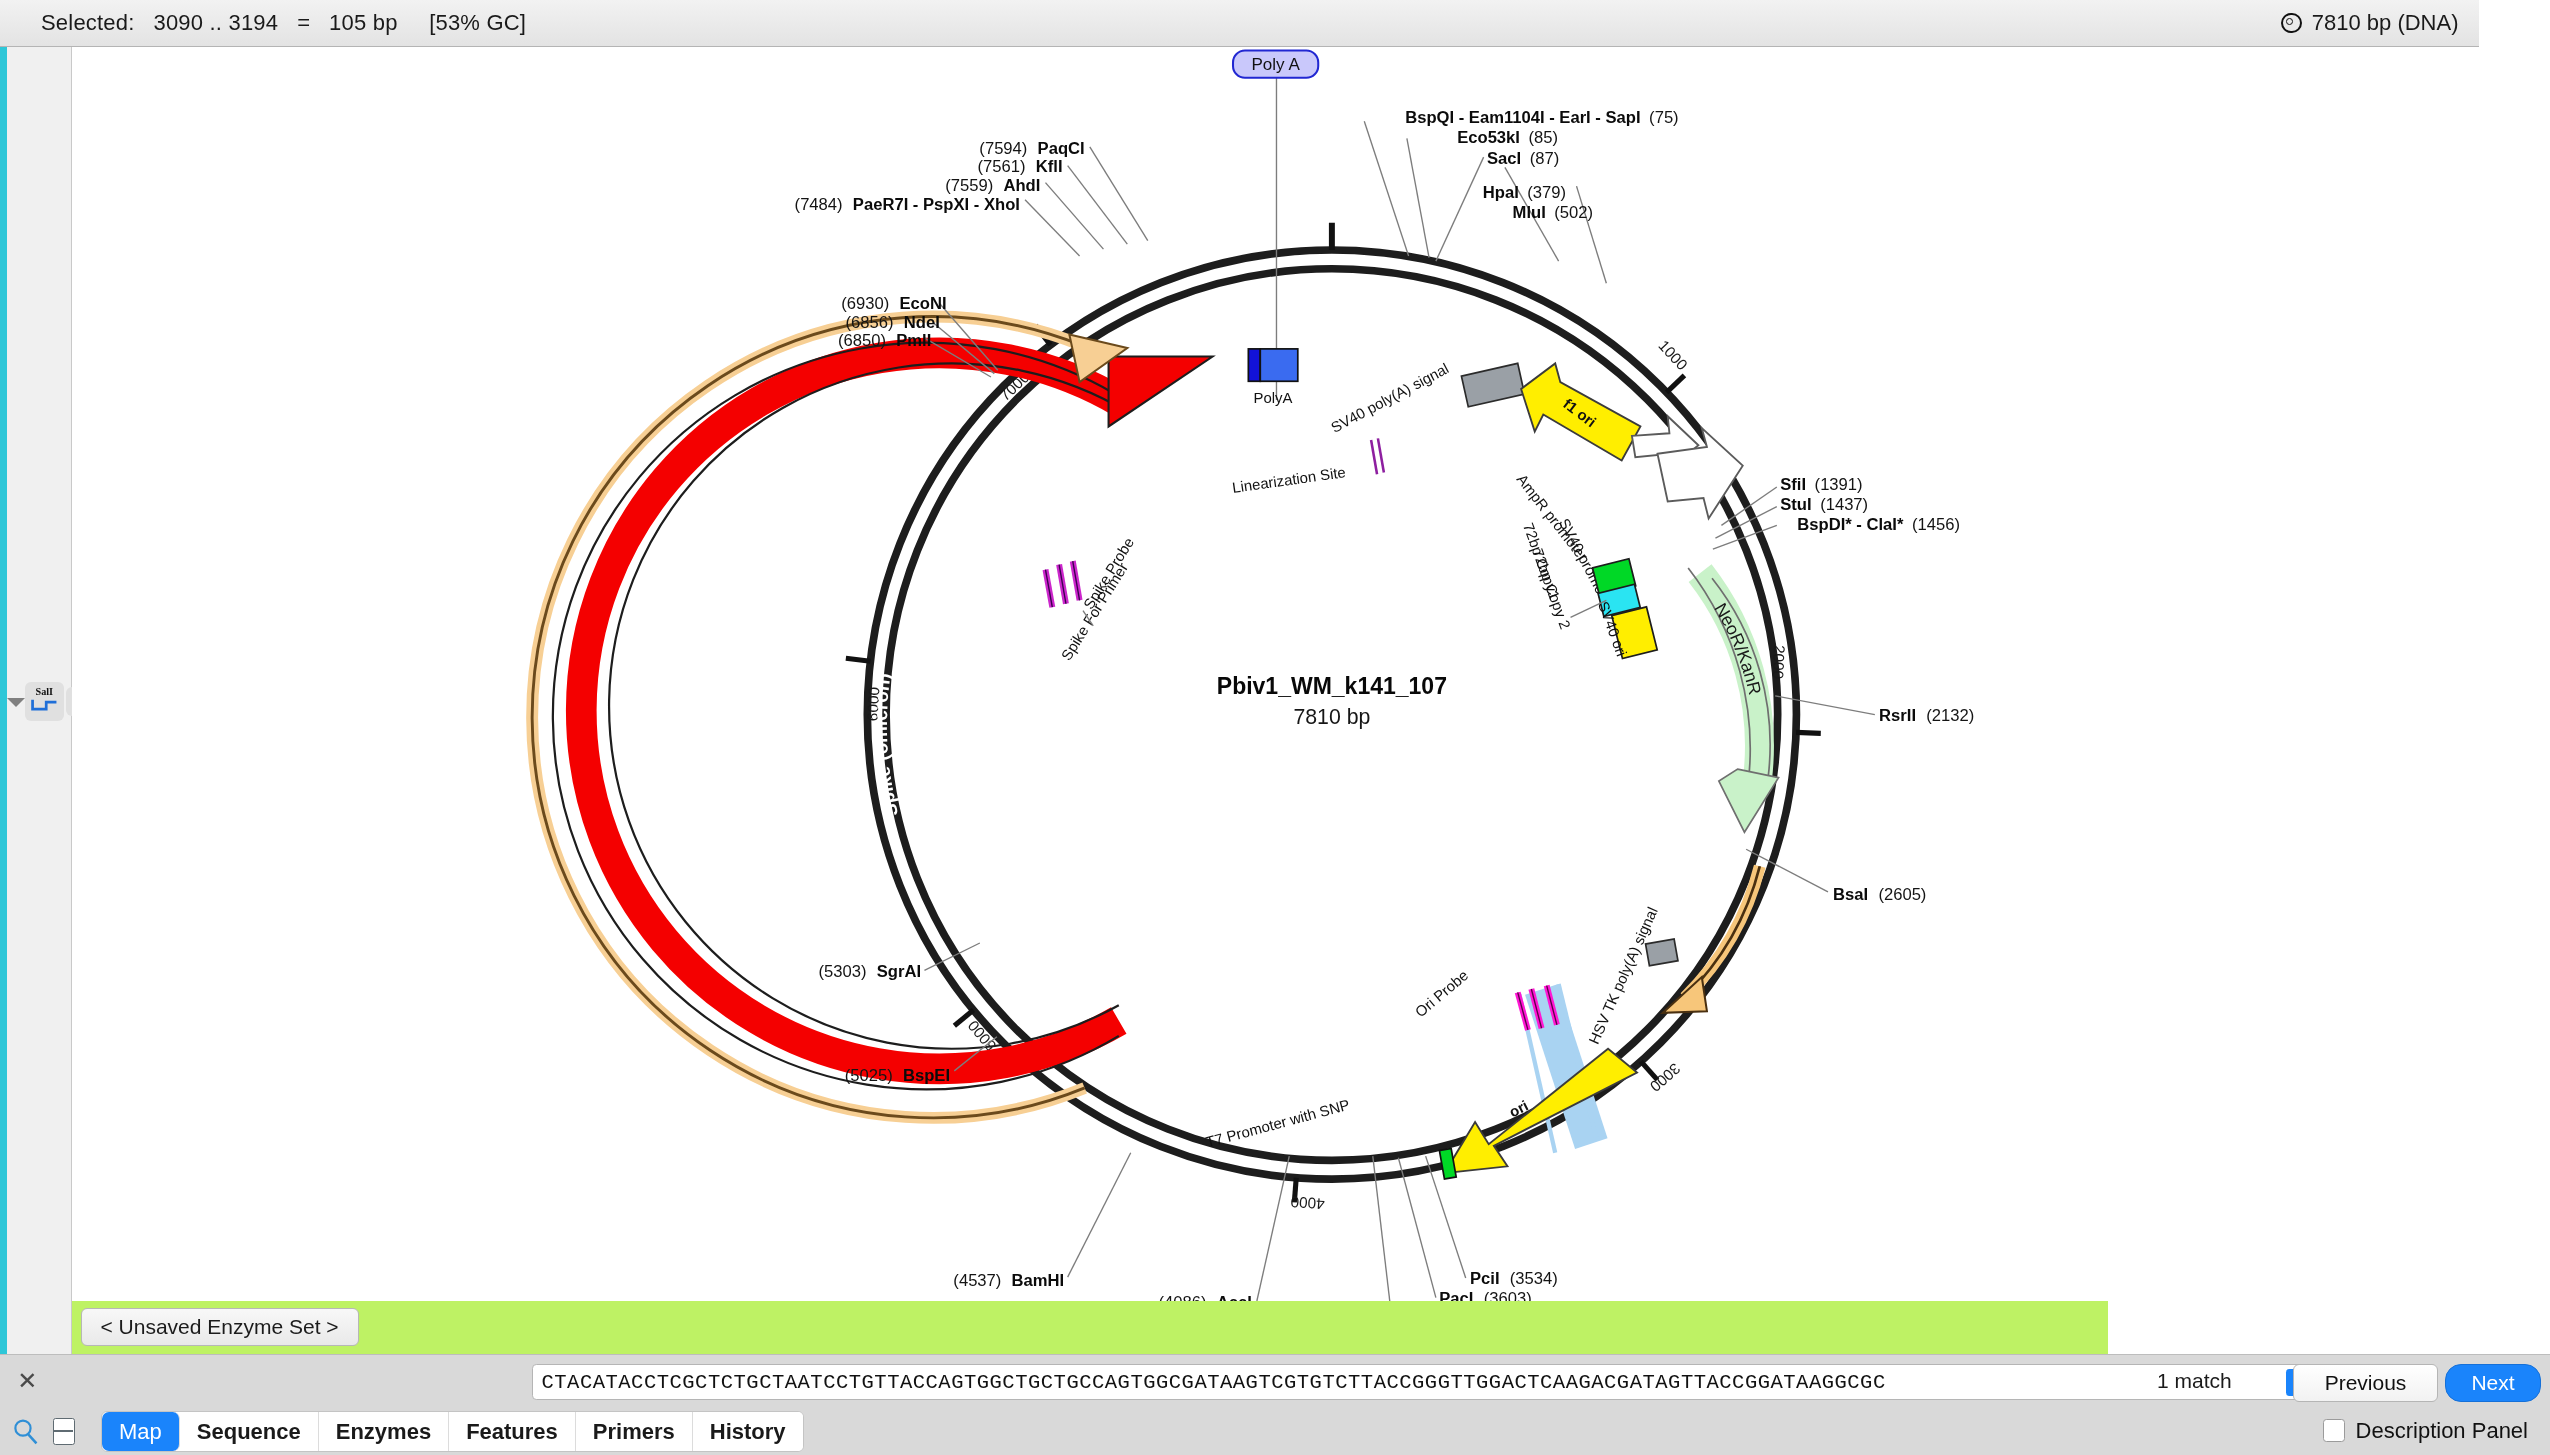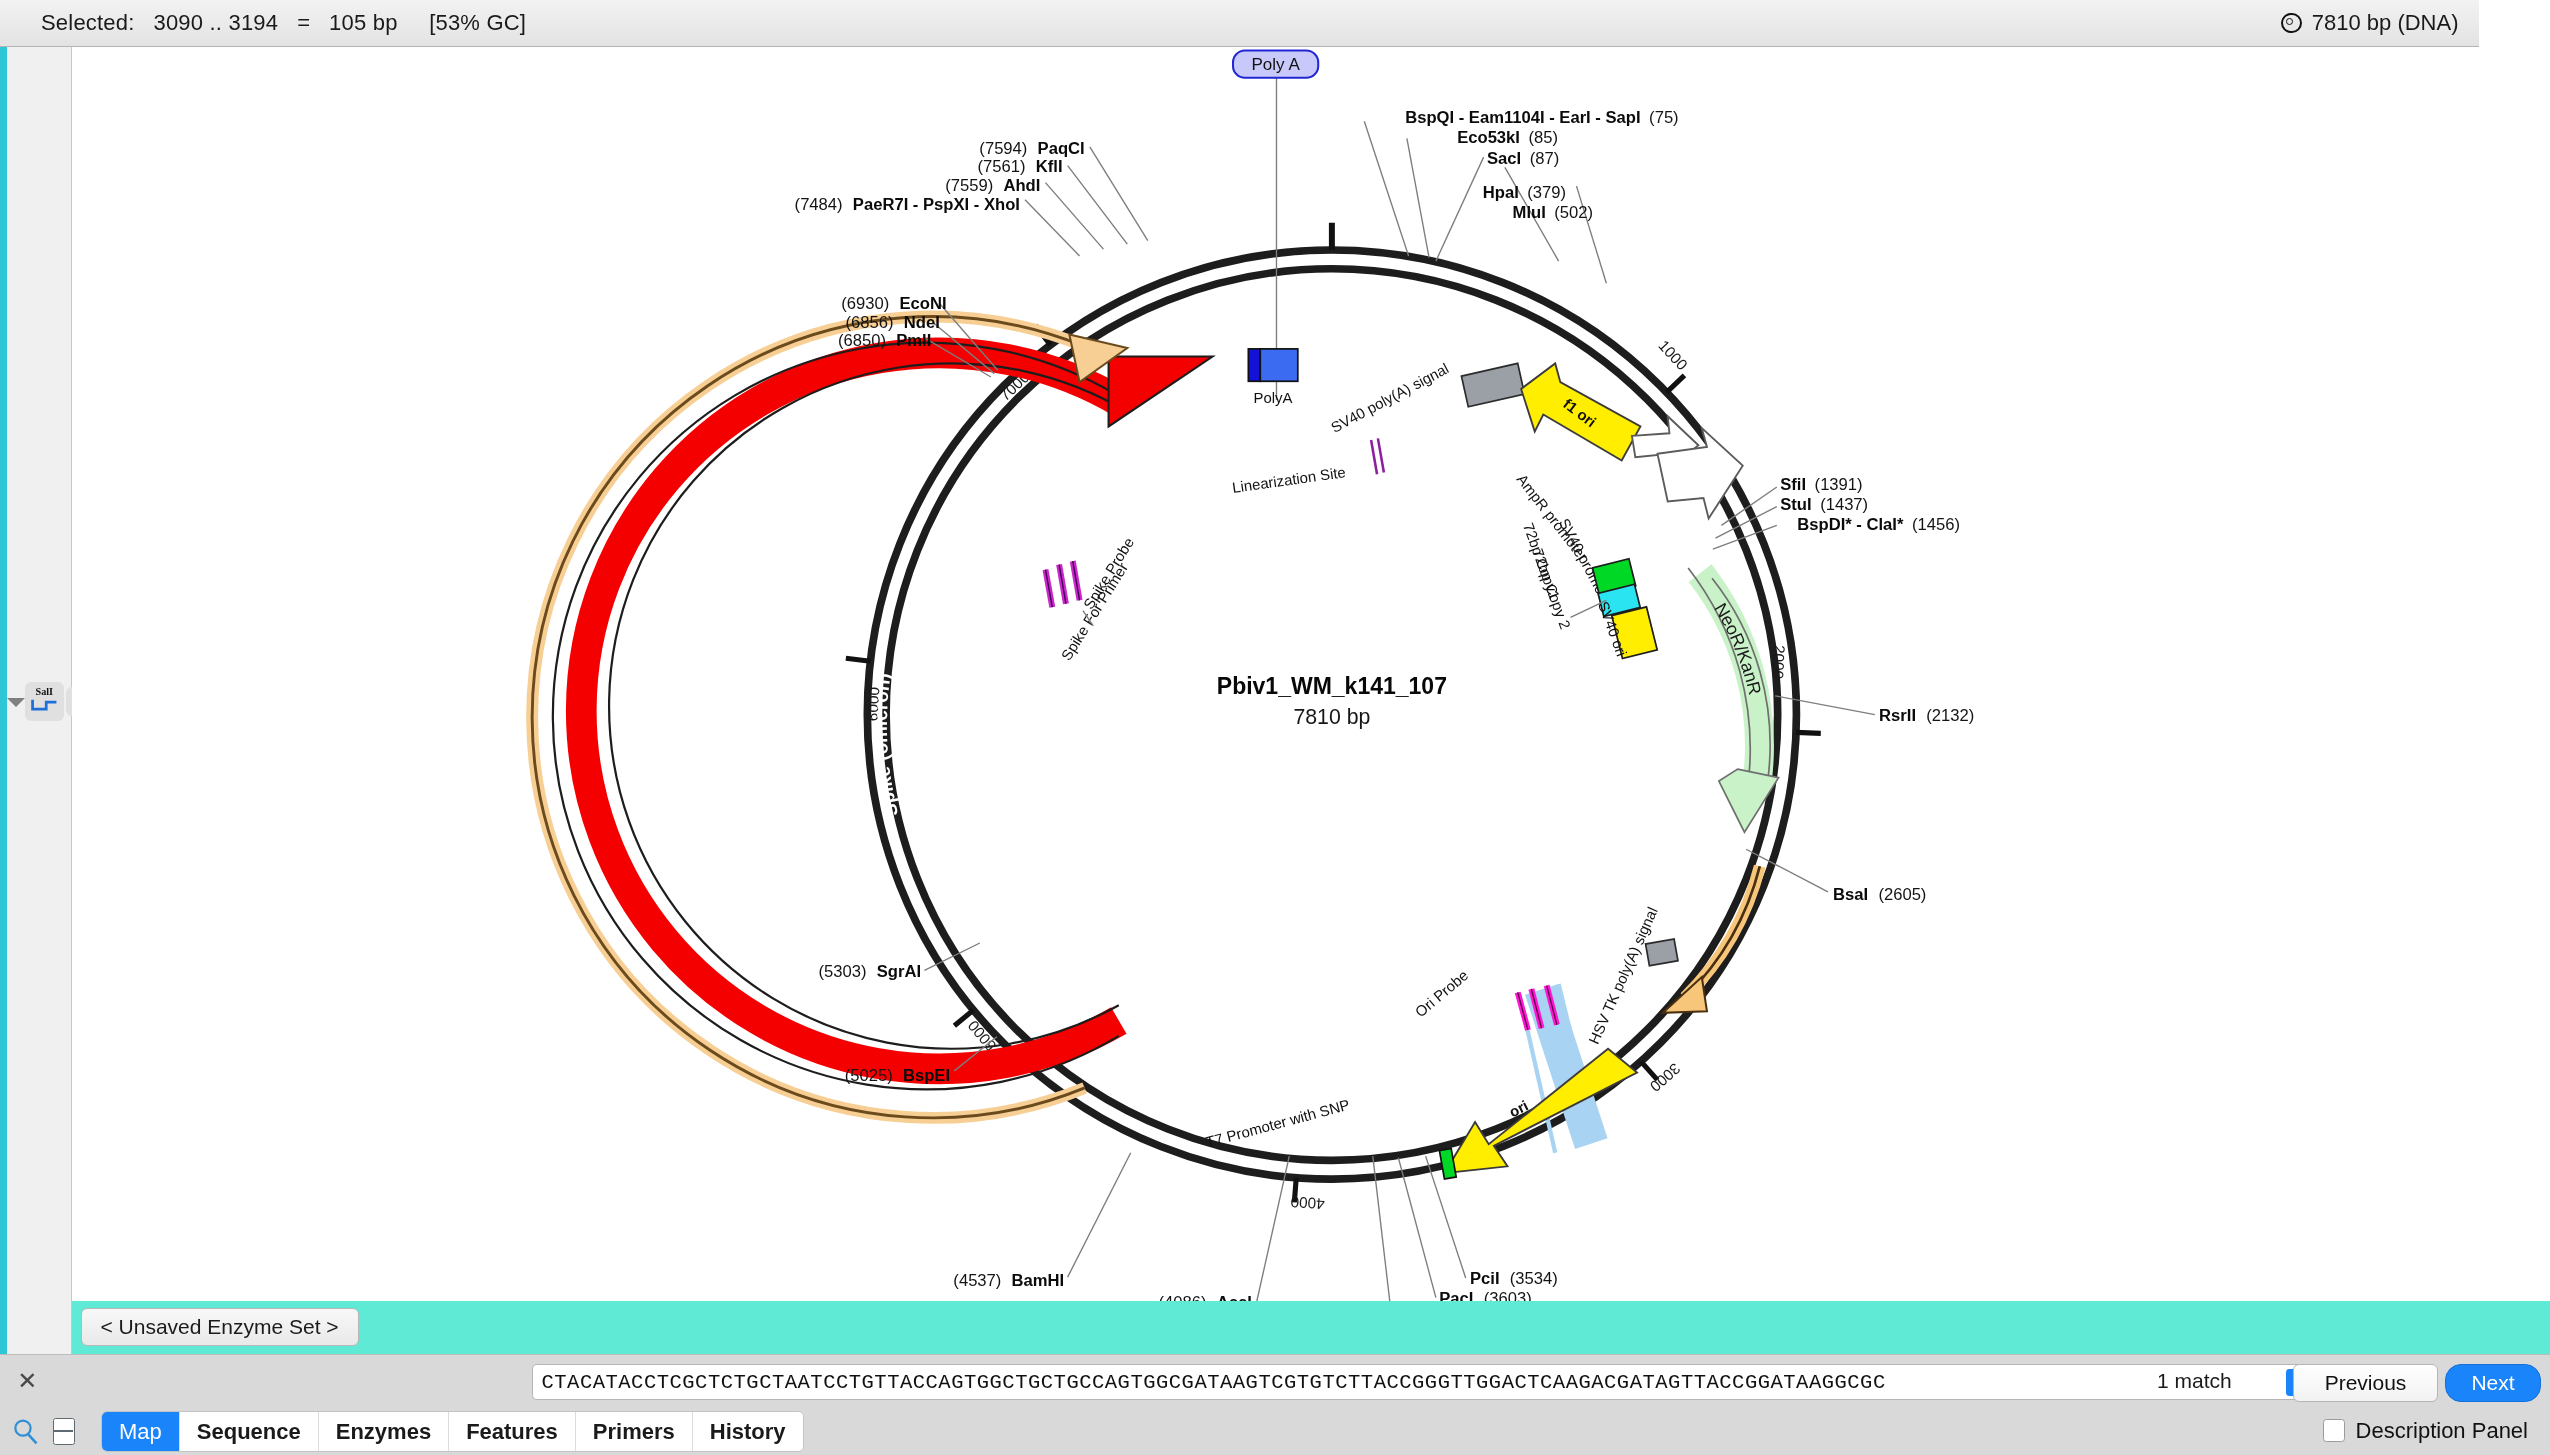--- a/index.html
+++ b/index.html
@@ -98,22 +98,22 @@
     position: absolute; left: 72px; top: 48px;
     width: 2478px; height: 1253px;
     background: #ffffff;
     overflow: hidden;
   }
   #map svg { display:block; }
 
   
   #enzbar {
     position: absolute; left: 72px; top: 1301px;
-    width: 2478px; height: 53px;
-    background: #5eead4;
+    width: 2036px; height: 53px;
+    background: #bef264;
   }
   #enzset {
     position:absolute; left: 8.5px; top: 6.8px;
     background: linear-gradient(to bottom,#f8f8f8,#e9e9e9);
     border:0.9px solid #b7b7b7; border-radius:6px;
     font-size:21px; color:#1b1b1b;
     padding: 6px 19px;
   }
 
   
@@ -192,21 +192,21 @@
   #tabs{
     position:absolute;left:101px;top:5.1px;height:39px;
     display:flex;background:#fff;border-radius:6px;overflow:hidden;
     border:0.9px solid #c4c4c4;
   }
   .tab{
     padding:0 17px;height:39px;display:flex;align-items:center;justify-content:center;
     font-size:22px;color:#1a1a1a;background:#fff;border-right:0.9px solid #dcdcdc;font-weight:bold;
   }
   .tab:last-child{border-right:none;}
-  .tab.active{background:#1a84fb;color:#fff;font-weight:normal;}
+  .tab.active{background:#1a84fb;color:#fff;font-weight:normal;border-radius:7px;}
   #descpanel{
     position:absolute;right:22px;top:50%;transform:translateY(-50%);
     display:flex;align-items:center;gap:10.2px;font-size:22px;color:#111;
   }
   #descpanel .cb{
     width:20.5px;height:20.5px;border:0.9px solid #9b9b9b;border-radius:3.4px;background:#fff;
   }
 
   
   .enz { font-family:"Liberation Sans",sans-serif; font-size:19.5px; }

